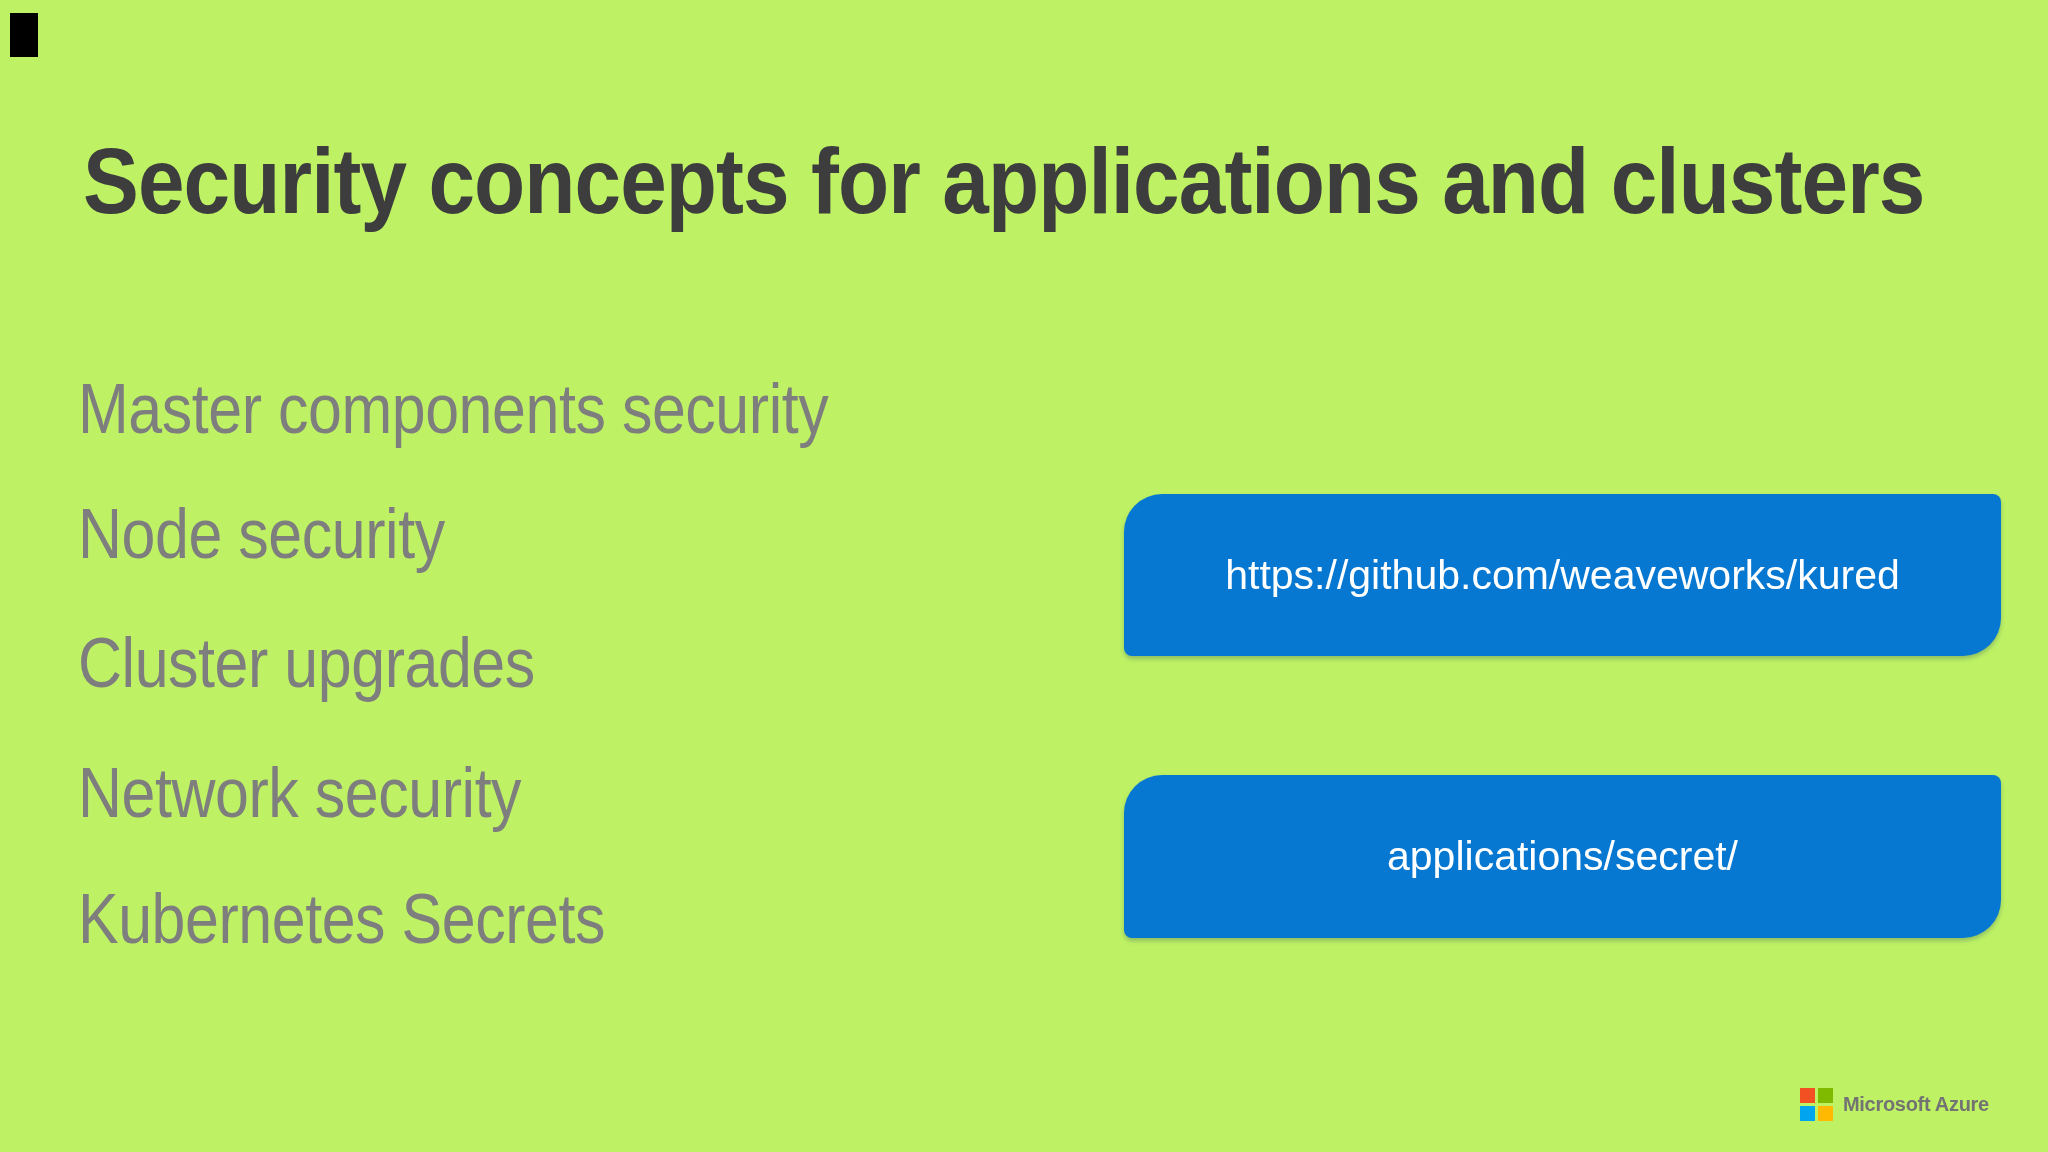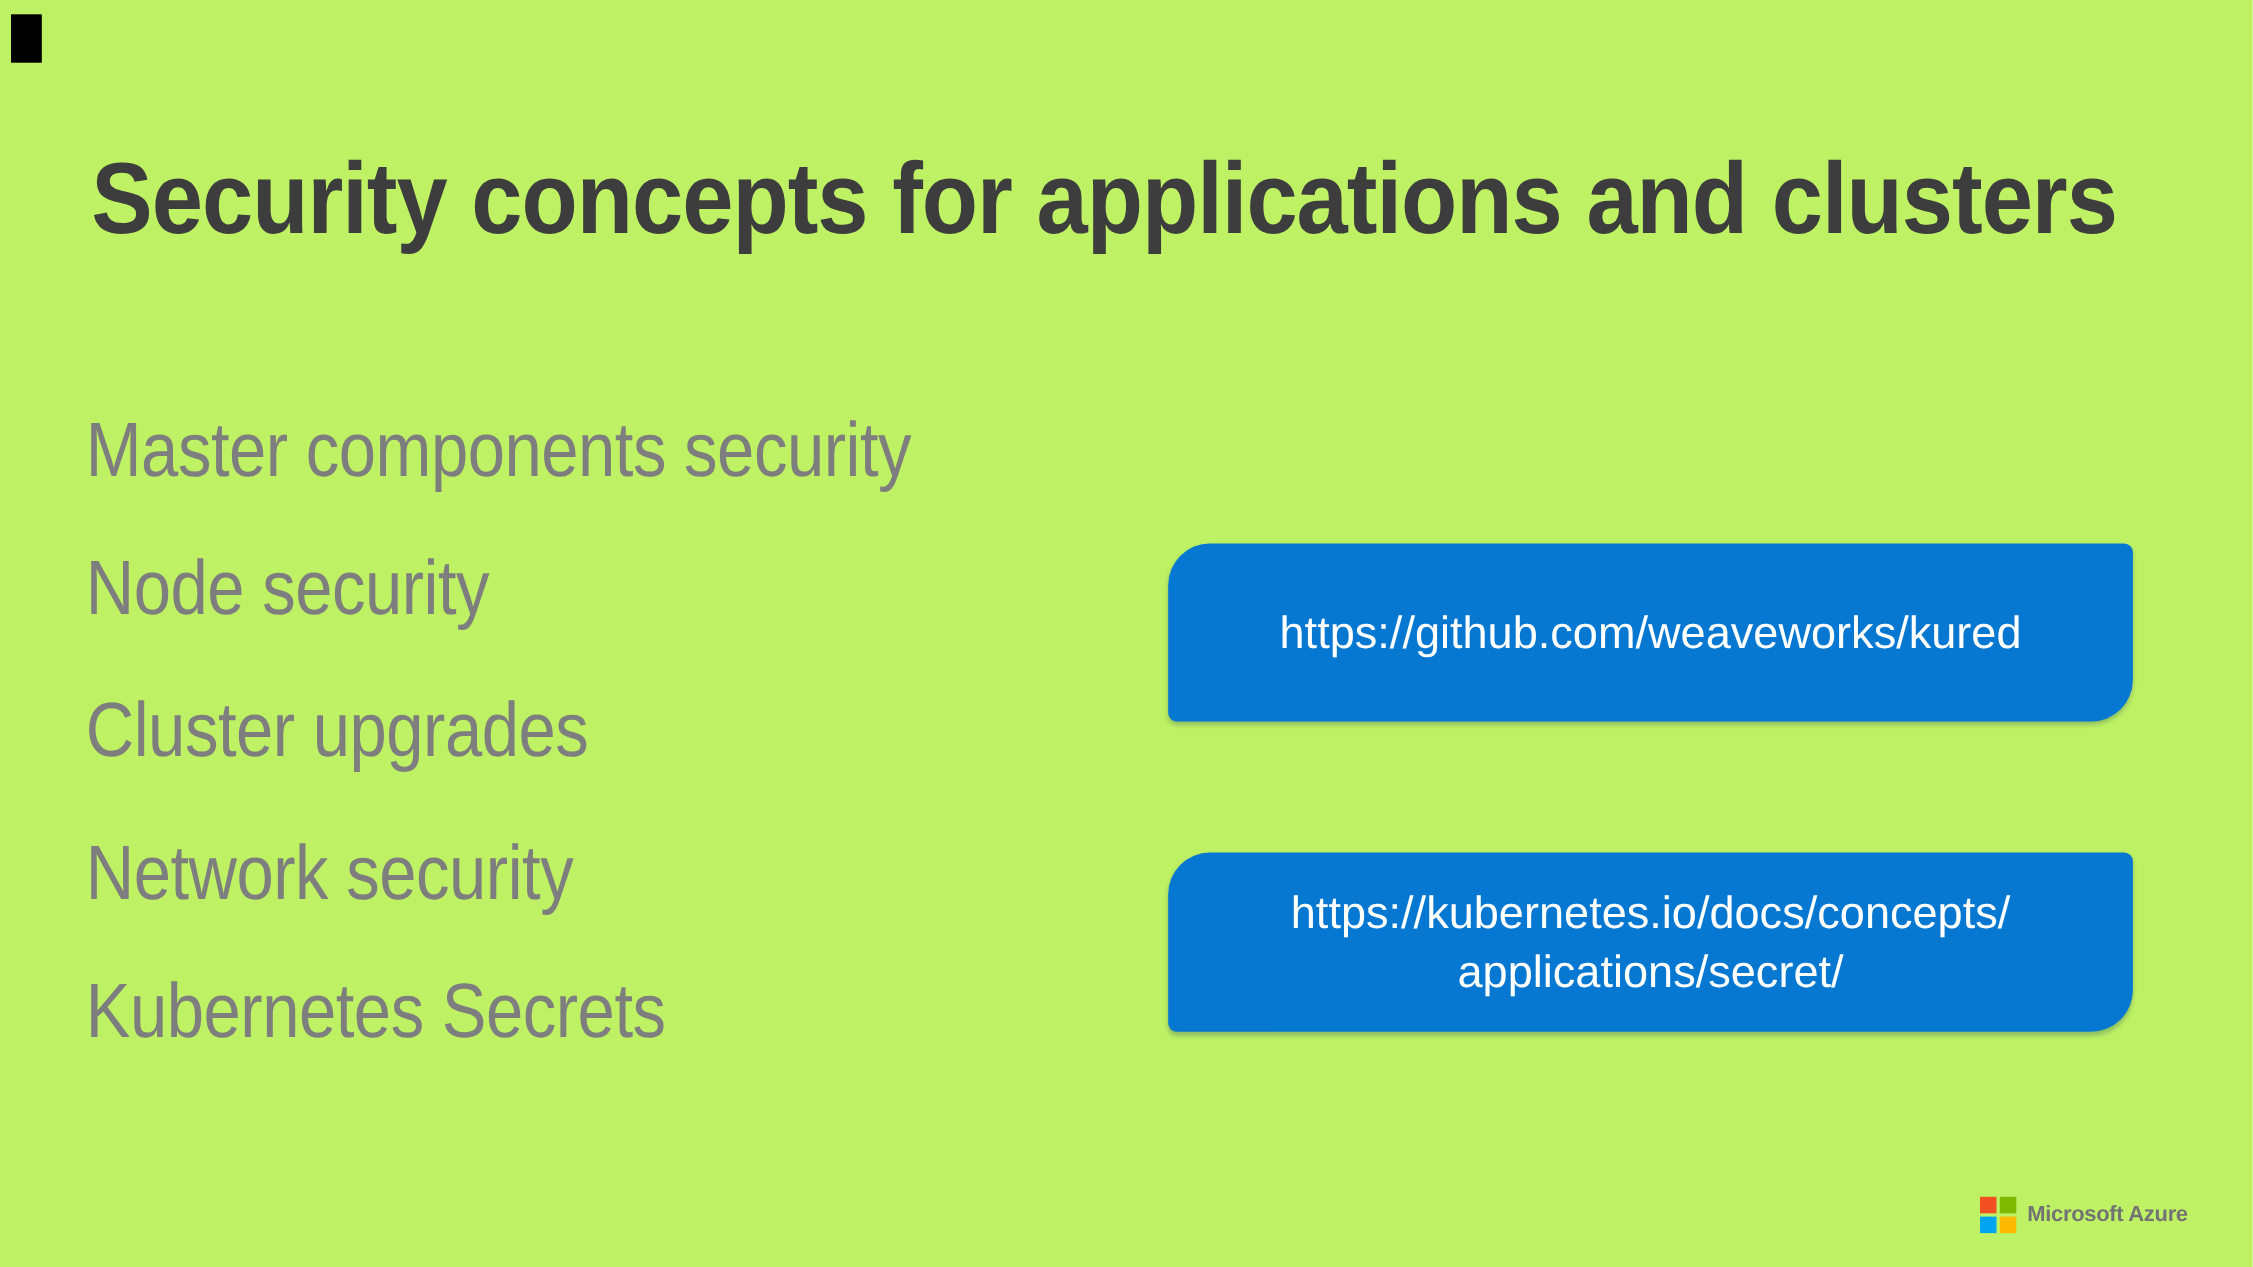--- a/index.html
+++ b/index.html
@@ -27,21 +27,21 @@
     color:#7e7e7e;white-space:nowrap;
     transform:scaleX(0.87);transform-origin:left top;
     letter-spacing:-0.5px;
   }
   .topic-0{top:374px;}
   .topic-1{top:499px;}
   .topic-2{top:628px;}
   .topic-3{top:758px;}
   .topic-4{top:884px;}
   .link-box{
-    position:absolute;left:1062px;width:877px;
+    position:absolute;left:1124px;width:877px;
     background:#0678d2;
     border-radius:38px 8px 38px 8px;
     box-shadow:0 3px 4px rgba(30,60,100,0.28);
     display:flex;align-items:center;justify-content:center;
     text-align:center;
     color:#ffffff;
     font-size:41px;line-height:53px;
     cursor:pointer;
   }
   .link-box-1{top:494px;height:162px;}
@@ -81,21 +81,20 @@
   <div class="topic topic-2">Cluster upgrades</div>
   <div class="topic topic-3">Network security</div>
   <div class="topic topic-4">Kubernetes Secrets</div>
 
   <div class="link-box link-box-1">
     <span class="link-line">https://github.com/weaveworks/kured</span>
   </div>
 
   <div class="link-box link-box-2">
     <span>
-      <span class="link-line">https://kubernetes.io/docs/concepts/</span>
       <span class="link-line">applications/secret/</span>
     </span>
   </div>
 
   <div class="azure-footer">
     <div class="ms-logo">
       <div class="sq-red"></div>
       <div class="sq-green"></div>
       <div class="sq-blue"></div>
       <div class="sq-yellow"></div>

